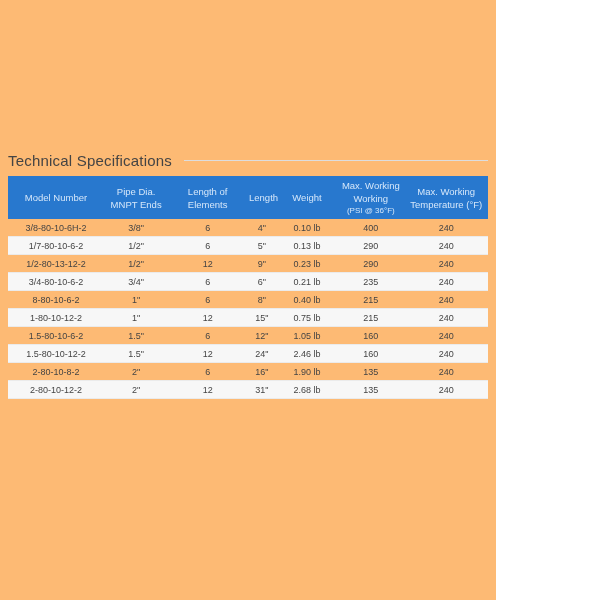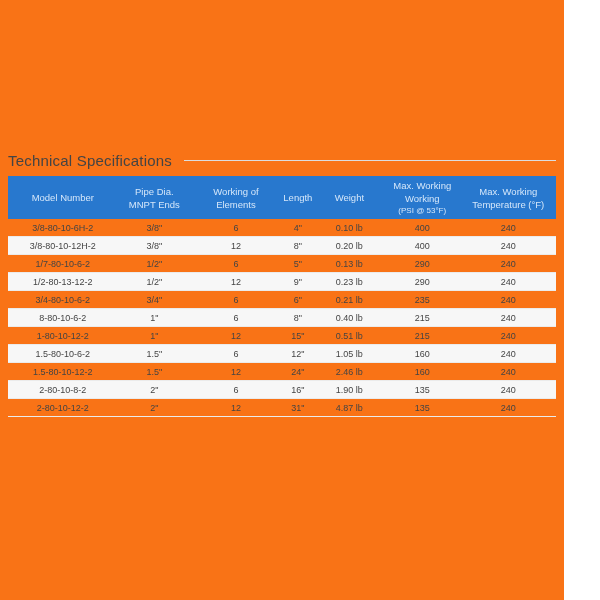--- a/index.html
+++ b/index.html
@@ -2,23 +2,23 @@
 <html style="--header-bg: #2878ce; --header-text: #d5e7fa; --title-text: #444444; --body-text: #444444; --stripe-bg: #f7f7f7; --row-border: #ebebeb; --divider: #dddddd;"><head>
 <meta charset="utf-8">
 <style>
   html, body {
     margin: 0;
     padding: 0;
     background: #ffffff;
   }
   .page {
     position: relative;
-    width: 564px;
+    width: 496px;
     height: 600px;
-    background: #f97316;
+    background: #fdba74;
     overflow: hidden;
     font-family: "Liberation Sans", sans-serif;
   }
   .content {
     position: absolute;
     left: 8px;
     right: 8px;
     top: 150px;
   }
   .title-row {
@@ -95,60 +95,51 @@
       <thead>
         <tr id="header-row">
             <th>
               <div class="hline">Model Number</div>
             </th>
             <th>
               <div class="hline">Pipe Dia.</div>
               <div class="hline">MNPT Ends</div>
             </th>
             <th>
-              <div class="hline">Working of</div>
+              <div class="hline">Length of</div>
               <div class="hline">Elements</div>
             </th>
             <th>
               <div class="hline">Length</div>
             </th>
             <th>
               <div class="hline">Weight</div>
             </th>
             <th>
               <div class="hline">Max. Working</div>
               <div class="hline">Working</div>
-              <div class="hline hsub">(PSI @ 53°F)</div>
+              <div class="hline hsub">(PSI @ 36°F)</div>
             </th>
             <th>
               <div class="hline">Max. Working</div>
               <div class="hline">Temperature (°F)</div>
             </th>
           </tr>
       </thead>
       <tbody id="table-body">
           <tr>
             <td>3/8-80-10-6H-2</td>
             <td>3/8"</td>
             <td>6</td>
             <td>4"</td>
             <td>0.10 lb</td>
             <td>400</td>
             <td>240</td>
           </tr>
           <tr>
-            <td>3/8-80-10-12H-2</td>
-            <td>3/8"</td>
-            <td>12</td>
-            <td>8"</td>
-            <td>0.20 lb</td>
-            <td>400</td>
-            <td>240</td>
-          </tr>
-          <tr>
             <td>1/7-80-10-6-2</td>
             <td>1/2"</td>
             <td>6</td>
             <td>5"</td>
             <td>0.13 lb</td>
             <td>290</td>
             <td>240</td>
           </tr>
           <tr>
             <td>1/2-80-13-12-2</td>
@@ -175,21 +166,21 @@
             <td>8"</td>
             <td>0.40 lb</td>
             <td>215</td>
             <td>240</td>
           </tr>
           <tr>
             <td>1-80-10-12-2</td>
             <td>1"</td>
             <td>12</td>
             <td>15"</td>
-            <td>0.51 lb</td>
+            <td>0.75 lb</td>
             <td>215</td>
             <td>240</td>
           </tr>
           <tr>
             <td>1.5-80-10-6-2</td>
             <td>1.5"</td>
             <td>6</td>
             <td>12"</td>
             <td>1.05 lb</td>
             <td>160</td>
@@ -211,20 +202,20 @@
             <td>16"</td>
             <td>1.90 lb</td>
             <td>135</td>
             <td>240</td>
           </tr>
           <tr>
             <td>2-80-10-12-2</td>
             <td>2"</td>
             <td>12</td>
             <td>31"</td>
-            <td>4.87 lb</td>
+            <td>2.68 lb</td>
             <td>135</td>
             <td>240</td>
           </tr>
         </tbody>
     </table>
   </div>
 </div>
 
 </body></html>

